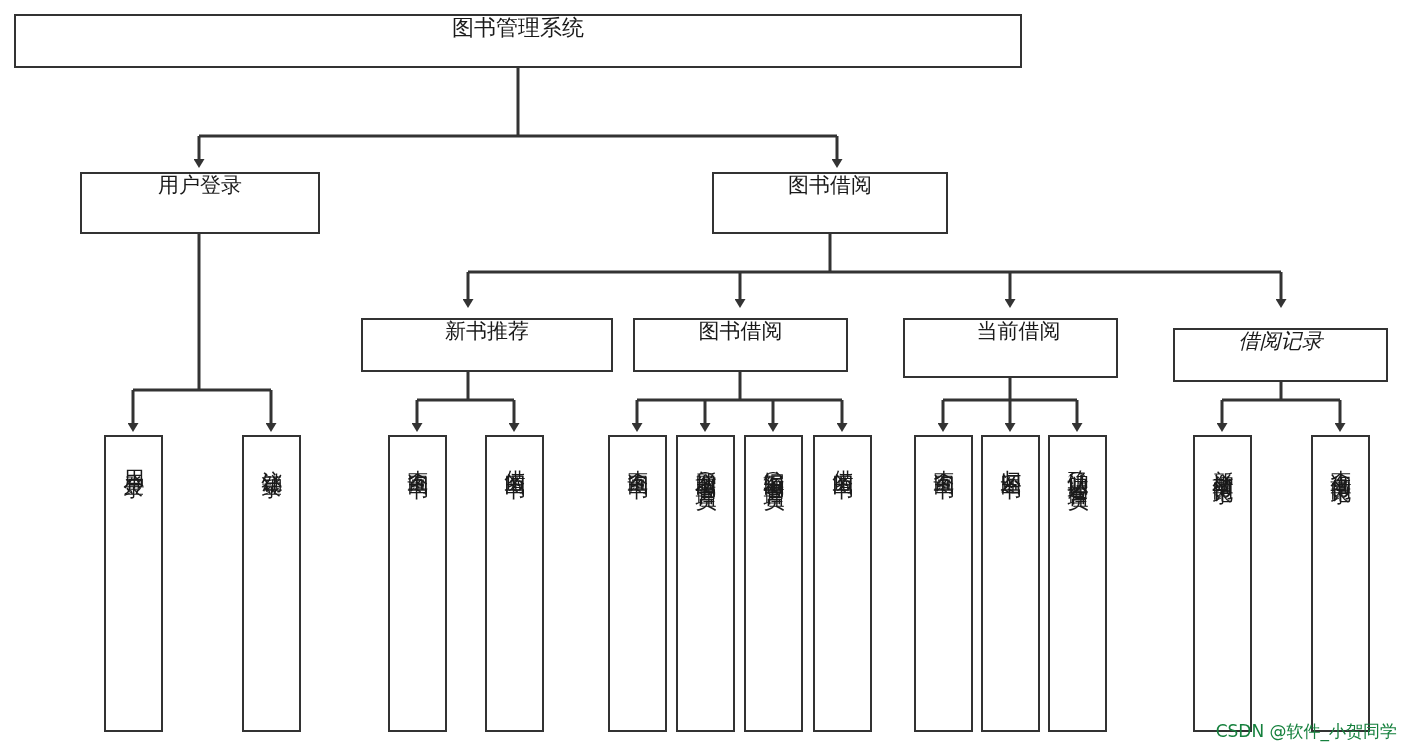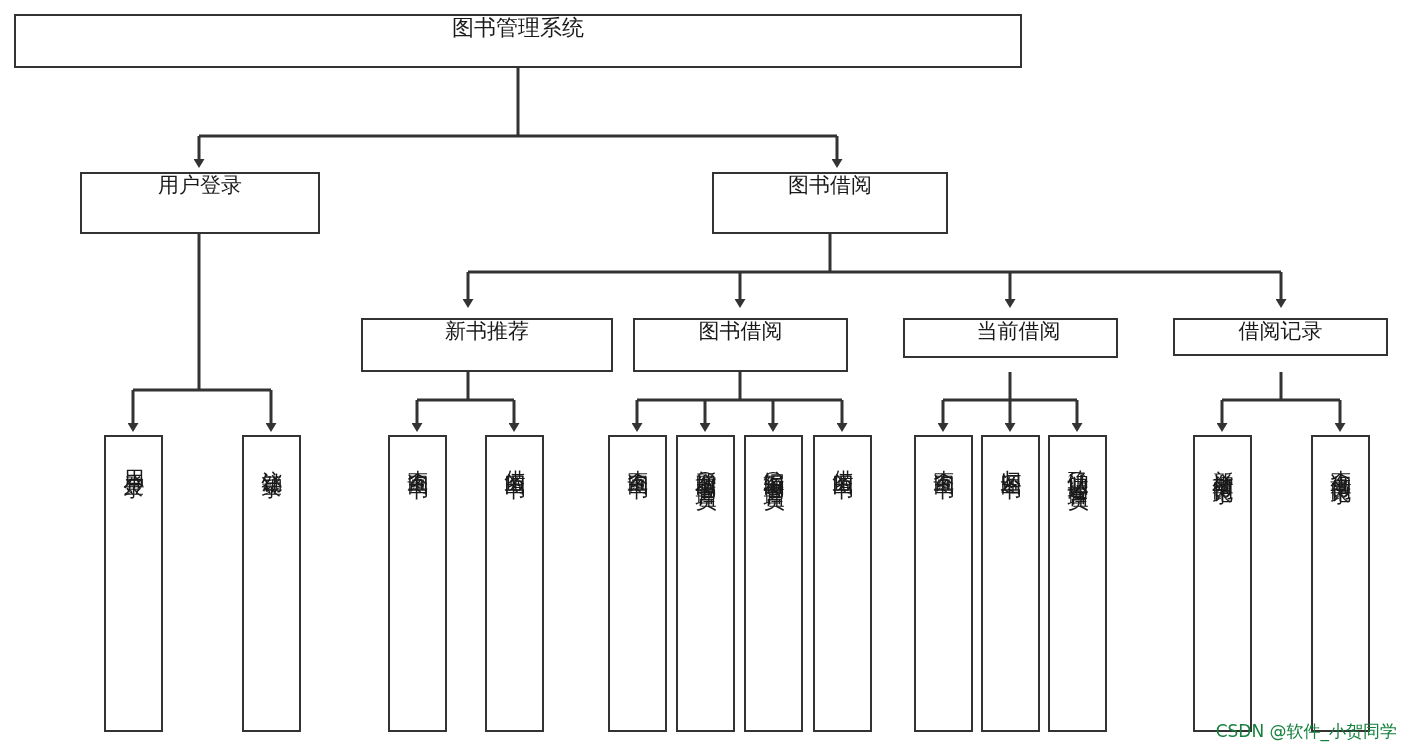--- a/index.html
+++ b/index.html
@@ -138,25 +138,25 @@
   </div>
 
   <div class="node horiz" style="left:361px; top:318px; width:252px; height:54px;">
     <span class="lbl">新书推荐</span>
   </div>
 
   <div class="node horiz" style="left:633px; top:318px; width:215px; height:54px;">
     <span class="lbl">图书借阅</span>
   </div>
 
-  <div class="node horiz" style="left:903px; top:318px; width:215px; height:40px;padding-left:16px;">
+  <div class="node horiz" style="left:903px; top:318px; width:215px; height:60px;padding-left:16px;">
     <span class="lbl">当前借阅</span>
   </div>
 
-  <div class="node horiz" style="left:1173px; top:318px; width:215px; height:38px;">
+  <div class="node horiz" style="left:1173px; top:328px; width:215px; height:54px;font-style:italic;">
     <span class="lbl">借阅记录</span>
   </div>
 
   <div class="node vert" style="left:104px; top:435px; width:59px; height:297px;">
     <span class="lbl">用户登录</span>
   </div>
 
   <div class="node vert" style="left:242px; top:435px; width:59px; height:297px;">
     <span class="lbl">注销登录</span>
   </div>

